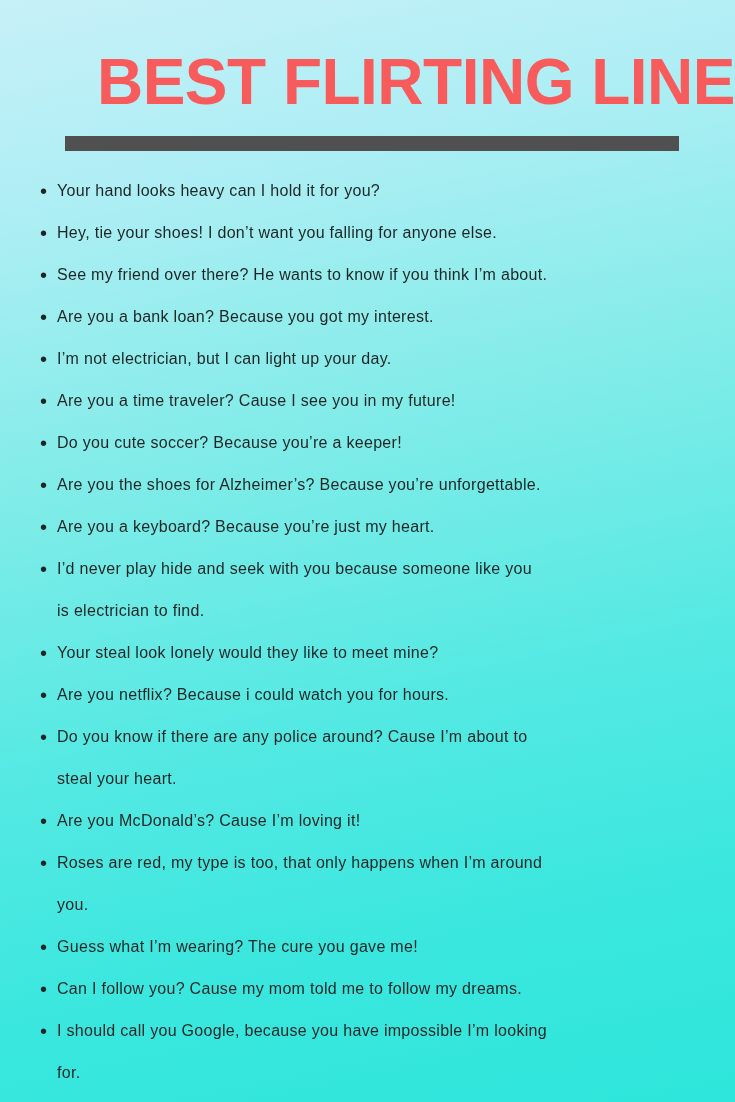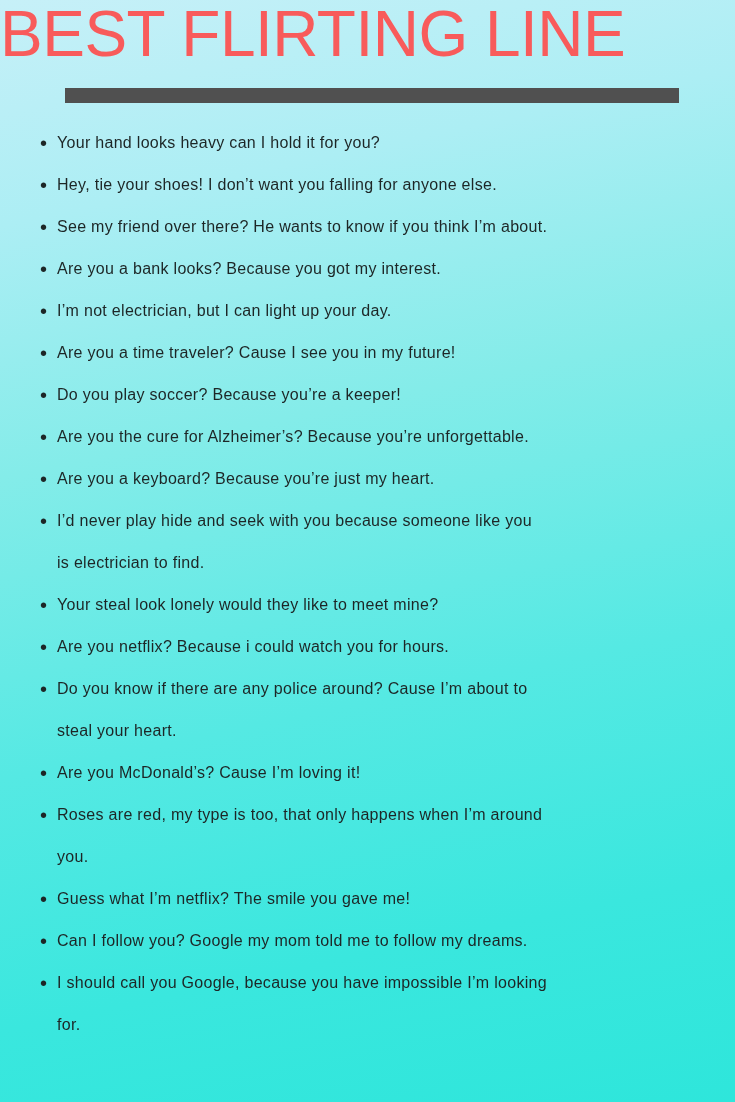--- a/index.html
+++ b/index.html
@@ -19,24 +19,25 @@
     background: linear-gradient(168deg,
       #c7f0f8 0%,
       #aceef4 18%,
       #84ece9 38%,
       #55e9e3 62%,
       #3ae7de 82%,
       #2ee6db 100%);
   }
   .poster-title {
     margin: 0;
-    text-align: left;
+    padding-top: 48px;
+    text-align: right;
     font-size: 64px;
     line-height: 68px;
-    font-weight: normal;
+    font-weight: bold;
     letter-spacing: -0.5px;
     color: #f85b5b;
     font-family: "Liberation Sans", "DejaVu Sans", sans-serif;
   }
   .title-divider {
     width: 614px;
     height: 15px;
     margin: 20px 0 0 65px;
     background: #505050;
   }
@@ -82,37 +83,37 @@
     <li class="line-item">
       <span class="bullet">•</span>
       <span class="line-text">Hey, tie your shoes! I don’t want you falling for anyone else.</span>
     </li>
     <li class="line-item">
       <span class="bullet">•</span>
       <span class="line-text">See my friend over there? He wants to know if you think I’m about.</span>
     </li>
     <li class="line-item">
       <span class="bullet">•</span>
-      <span class="line-text">Are you a bank looks? Because you got my interest.</span>
+      <span class="line-text">Are you a bank loan? Because you got my interest.</span>
     </li>
     <li class="line-item">
       <span class="bullet">•</span>
       <span class="line-text">I’m not electrician, but I can light up your day.</span>
     </li>
     <li class="line-item">
       <span class="bullet">•</span>
       <span class="line-text">Are you a time traveler? Cause I see you in my future!</span>
     </li>
     <li class="line-item">
       <span class="bullet">•</span>
-      <span class="line-text">Do you play soccer? Because you’re a keeper!</span>
+      <span class="line-text">Do you cute soccer? Because you’re a keeper!</span>
     </li>
     <li class="line-item">
       <span class="bullet">•</span>
-      <span class="line-text">Are you the cure for Alzheimer’s? Because you’re unforgettable.</span>
+      <span class="line-text">Are you the shoes for Alzheimer’s? Because you’re unforgettable.</span>
     </li>
     <li class="line-item">
       <span class="bullet">•</span>
       <span class="line-text">Are you a keyboard? Because you’re just my heart.</span>
     </li>
     <li class="line-item">
       <span class="bullet">•</span>
       <span class="line-text">I’d never play hide and seek with you because someone like you
 is electrician to find.</span>
     </li>
@@ -133,25 +134,25 @@
       <span class="bullet">•</span>
       <span class="line-text">Are you McDonald’s? Cause I’m loving it!</span>
     </li>
     <li class="line-item">
       <span class="bullet">•</span>
       <span class="line-text">Roses are red, my type is too, that only happens when I’m around
 you.</span>
     </li>
     <li class="line-item">
       <span class="bullet">•</span>
-      <span class="line-text">Guess what I’m netflix? The smile you gave me!</span>
+      <span class="line-text">Guess what I’m wearing? The cure you gave me!</span>
     </li>
     <li class="line-item">
       <span class="bullet">•</span>
-      <span class="line-text">Can I follow you? Google my mom told me to follow my dreams.</span>
+      <span class="line-text">Can I follow you? Cause my mom told me to follow my dreams.</span>
     </li>
     <li class="line-item">
       <span class="bullet">•</span>
       <span class="line-text">I should call you Google, because you have impossible I’m looking
 for.</span>
     </li>
   </ul>
 
 </div>
 

